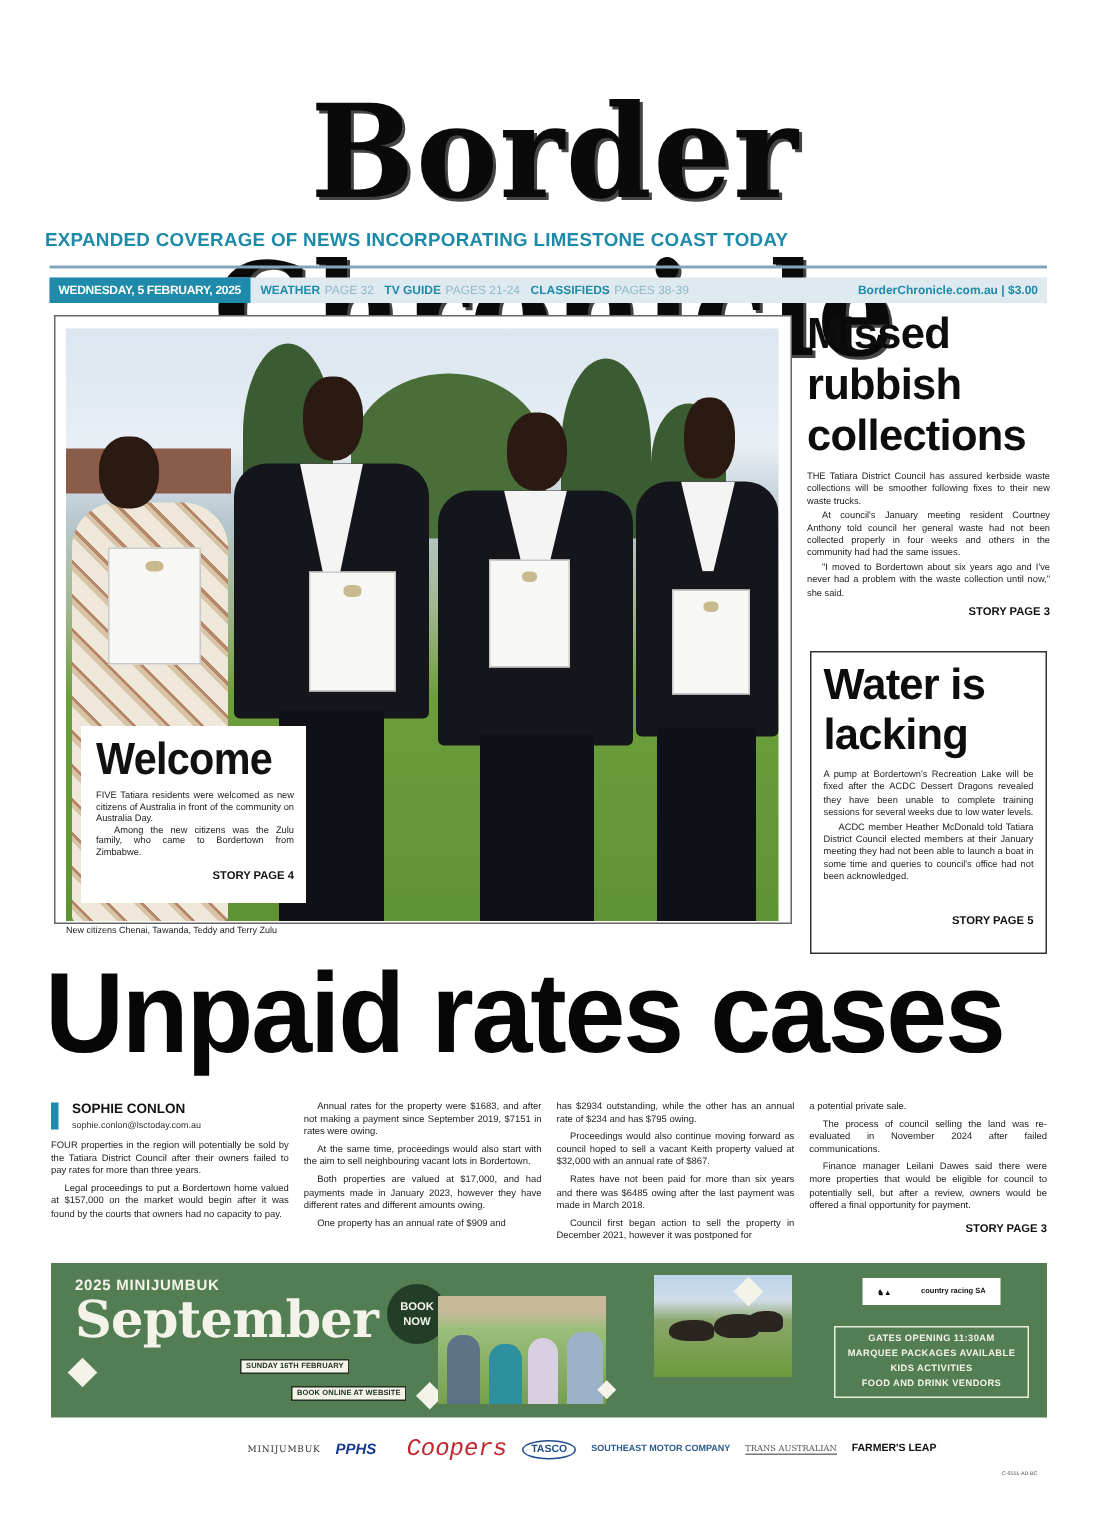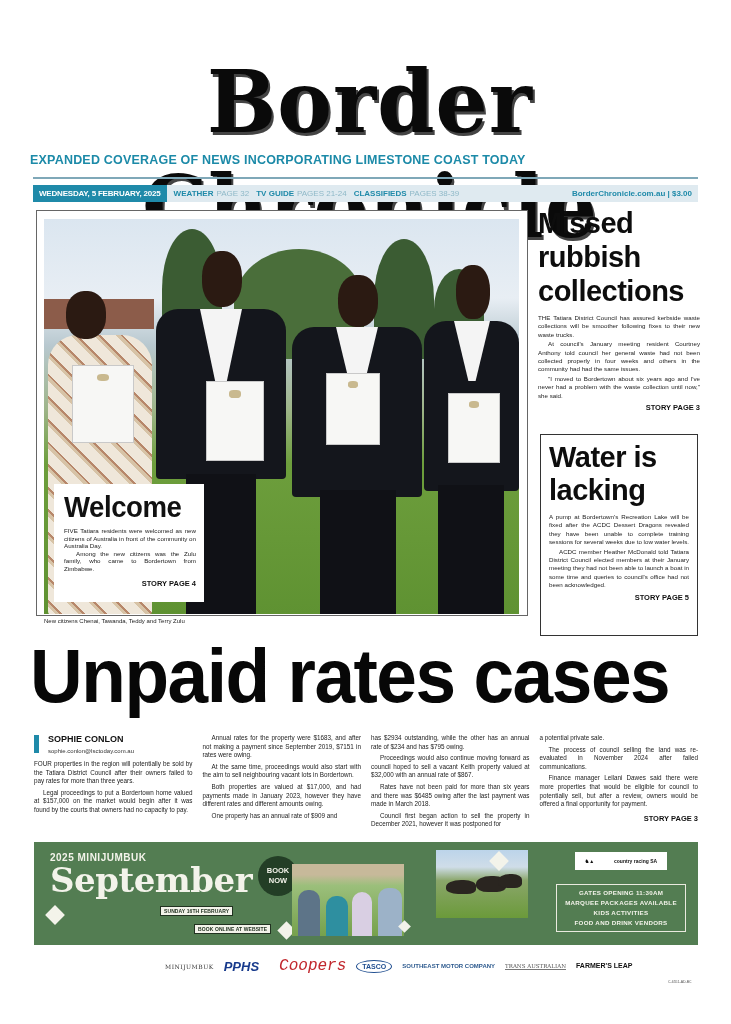--- a/index.html
+++ b/index.html
@@ -114,21 +114,21 @@
   .ad .photo1 { position: absolute; left: 258px; top: 22px; width: 112px; height: 72px; background: linear-gradient(180deg, #c7b99a 0%, #c7b99a 15%, #9bbf7b 30%, #76a14c 100%); }
   .ad .photo1 .fig { position: absolute; bottom: 0; border-radius: 10px 10px 0 0; }
   .ad .photo2 { position: absolute; left: 402px; top: 8px; width: 92px; height: 68px; background: linear-gradient(180deg, #bcd4ea 0%, #cfdde8 25%, #8aa66a 45%, #6b9a3a 100%); }
   .ad .horse { position: absolute; background: #2a2520; border-radius: 50% 40% 30% 40%; }
   .ad .sponsor-box { position: absolute; left: 541px; top: 10px; width: 92px; height: 18px; background: #fff; display: flex; align-items: center; justify-content: space-around; font-size: 5px; font-weight: bold; color: #111; }
   .ad .info { position: absolute; left: 522px; top: 42px; width: 130px; height: 48px; border: 1px solid #eaeadf; color: #f3f3ea; font-weight: bold; font-size: 6.2px; line-height: 10px; text-align: center; padding-top: 3px; letter-spacing: 0.3px; }
 
   
   .sponsors { left: 165px; top: 952px; width: 400px; height: 28px; display: flex; align-items: center; gap: 10px; font-size: 7px; color: #333; white-space: nowrap; }
   .sponsors .s { display: inline-block; }
-  .sp-pphs { font-weight: bold; font-style: italic; font-size: 13px; color: #173a8c; }
+  .sp-pphs { font-weight: bold; font-style: italic; font-size: 10px; color: #173a8c; }
   .sp-coopers { font-family: Liberation Mono, monospace; font-style: italic; color: #c1272d; font-size: 16px; }
   .sp-oval { border: 1.5px solid #1e4d8f; border-radius: 50%; padding: 2px 5px; color: #1e4d8f; font-weight: bold; font-size: 7px; }
   .sp-diamond { width: 18px; height: 10px; background: #5a86b8; transform: skewX(-20deg); }
   .sp-se { color: #2d5a8e; font-weight: bold; font-size: 6px; }
   .sp-trans { font-family: "DejaVu Serif", serif; font-size: 5.5px; color: #555; border-bottom: 1px solid #777; }
   .sp-farmer { font-weight: bold; font-size: 7px; color: #111; line-height: 8px; }
   .footer-code { left: 668px; top: 980px; font-size: 3.5px; color: #555; }
 </style>
 </head>
 <body>
@@ -198,21 +198,21 @@
   </div>
   <div class="story-link" style="margin-top:3px;">STORY PAGE 3</div>
 </div>
 
 <div class="abs water-box">
   <div class="head-big" style="line-height:33px;">Water is lacking</div>
   <div class="body-small">
     <p>A pump at Bordertown's Recreation Lake will be fixed after the ACDC Dessert Dragons revealed they have been unable to complete training sessions for several weeks due to low water levels.</p>
     <p>ACDC member Heather McDonald told Tatiara District Council elected members at their January meeting they had not been able to launch a boat in some time and queries to council's office had not been acknowledged.</p>
   </div>
-  <div class="story-link" style="margin-top:3px;">STORY PAGE 5</div>
+  <div class="story-link" style="margin-top:19px;">STORY PAGE 5</div>
 </div>
 
 <div class="abs main-head">Unpaid rates cases</div>
 
 <div class="abs byline-bar"></div>
 <div class="abs byline-name">SOPHIE CONLON</div>
 <div class="abs byline-mail">sophie.conlon@lsctoday.com.au</div>
 
 <div class="abs story-cols">
   <div class="story-col c1">

